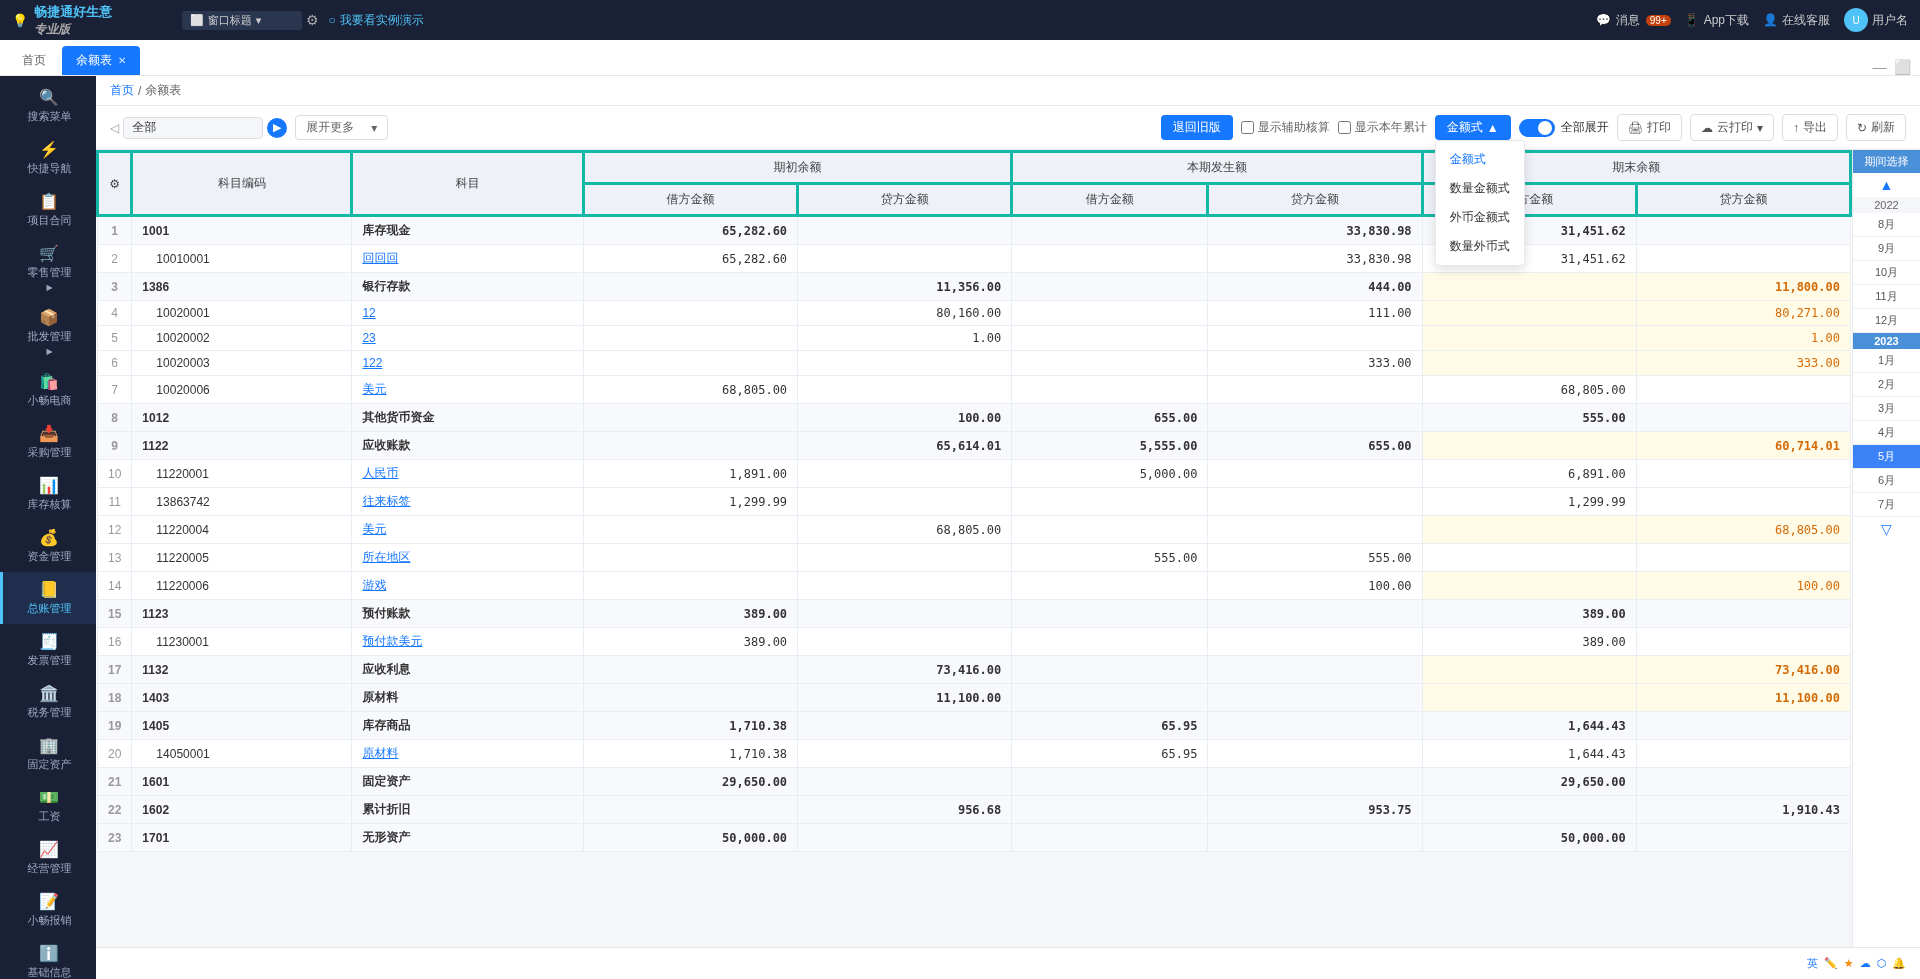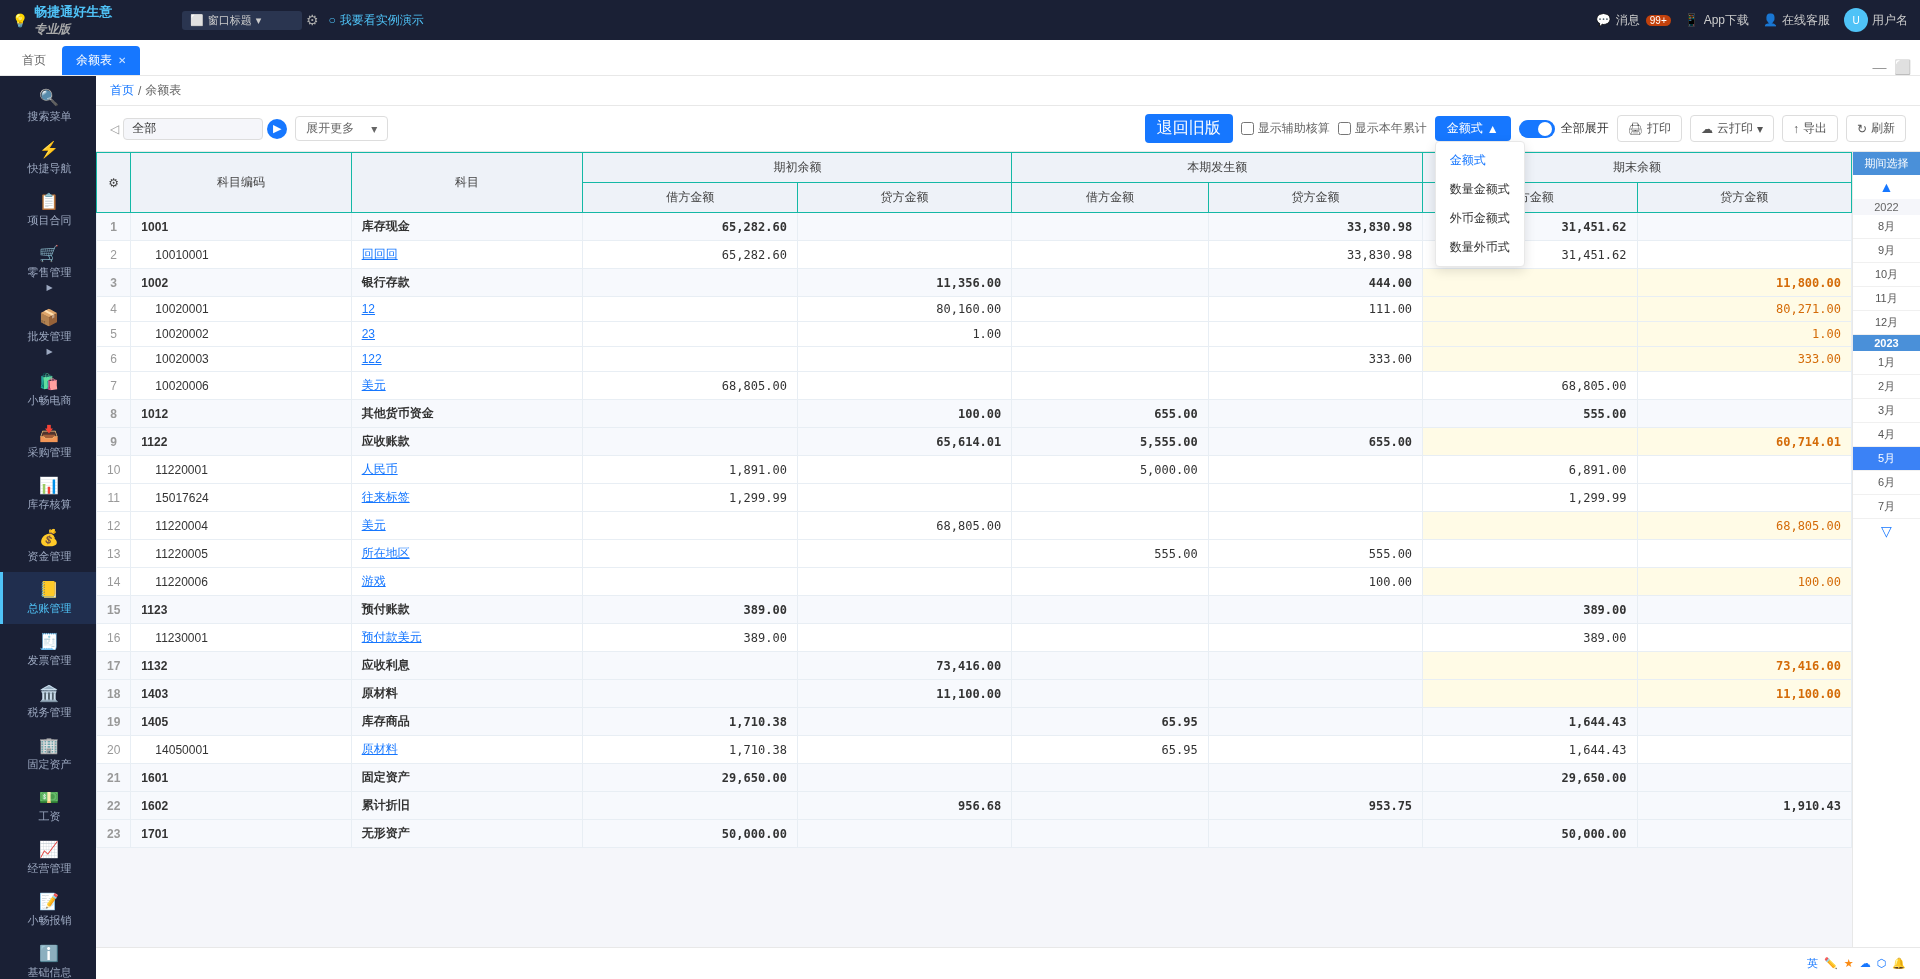--- a/index.html
+++ b/index.html
@@ -136,21 +136,21 @@
       background: #1677ff; color: #fff; border: none; border-radius: 50%; width: 20px; height: 20px;
       cursor: pointer; font-size: 11px; display: flex; align-items: center; justify-content: center;
     }
     .expand-btn {
       border: 1px solid #ddd; background: #fff; border-radius: 4px; padding: 3px 10px; cursor: pointer;
       font-size: 12px; color: #666; display: flex; align-items: center; gap: 17px;
     }
     .toolbar-right { margin-left: auto; display: flex; align-items: center; gap: 8px; }
     .btn-goback {
       background: #1677ff; color: #fff; border: none; border-radius: 4px; padding: 4px 12px;
-      cursor: pointer; font-size: 16px;
+      cursor: pointer; font-size: 12px;
     }
     .check-label { display: flex; align-items: center; gap: 4px; font-size: 12px; color: #666; cursor: pointer; }
     .check-label input[type=checkbox] { accent-color: #1677ff; }
 
     
     .amount-btn-wrap { position: relative; display: inline-block; }
     .btn-amount {
       background: #1677ff; color: #fff; border: none; border-radius: 4px; padding: 4px 12px;
       cursor: pointer; font-size: 12px; display: flex; align-items: center; gap: 4px;
     }
@@ -195,21 +195,21 @@
       width: 100%;
       border-collapse: collapse;
       font-size: 12px;
       background: #fff;
     }
     thead th {
       background: #eef2f8;
       padding: 6px 10px;
       text-align: center;
       font-weight: 500;
-      border: 1px solid #14b8a6;
+      border: 3px solid #14b8a6;
       white-space: nowrap;
       color: #444;
       margin-top: 8px;
     }
     thead th.settings-th {
       width: 32px;
       background: #eef2f8;
     }
     tbody td {
       padding: 5px 10px;
@@ -536,21 +536,21 @@
     <td class="account-name text-left">回回回</td>
     <td class="amount-cell">65,282.60</td>
     <td class="amount-cell"></td>
     <td class="amount-cell"></td>
     <td class="amount-cell">33,830.98</td>
     <td class="amount-cell">31,451.62</td>
     <td class="amount-cell"></td>
   </tr>
               <tr class="group-row">
     <td class="row-num text-center">3</td>
-    <td class="account-code text-left">1002</td>
+    <td class="account-code text-left">1386</td>
     <td class="account-name-bold text-left">银行存款</td>
     <td class="amount-cell"></td>
     <td class="amount-cell">11,356.00</td>
     <td class="amount-cell"></td>
     <td class="amount-cell">444.00</td>
     <td class="amount-cell highlight-yellow"></td>
     <td class="amount-cell highlight-yellow">11,800.00</td>
   </tr>
               <tr>
     <td class="row-num text-center">4</td>
@@ -624,21 +624,21 @@
     <td class="account-name text-left">人民币</td>
     <td class="amount-cell">1,891.00</td>
     <td class="amount-cell"></td>
     <td class="amount-cell">5,000.00</td>
     <td class="amount-cell"></td>
     <td class="amount-cell">6,891.00</td>
     <td class="amount-cell"></td>
   </tr>
               <tr>
     <td class="row-num text-center">11</td>
-    <td class="account-code text-left" style="padding-left:24px">15017624</td>
+    <td class="account-code text-left" style="padding-left:24px">13863742</td>
     <td class="account-name text-left">往来标签</td>
     <td class="amount-cell">1,299.99</td>
     <td class="amount-cell"></td>
     <td class="amount-cell"></td>
     <td class="amount-cell"></td>
     <td class="amount-cell">1,299.99</td>
     <td class="amount-cell"></td>
   </tr>
               <tr>
     <td class="row-num text-center">12</td>

